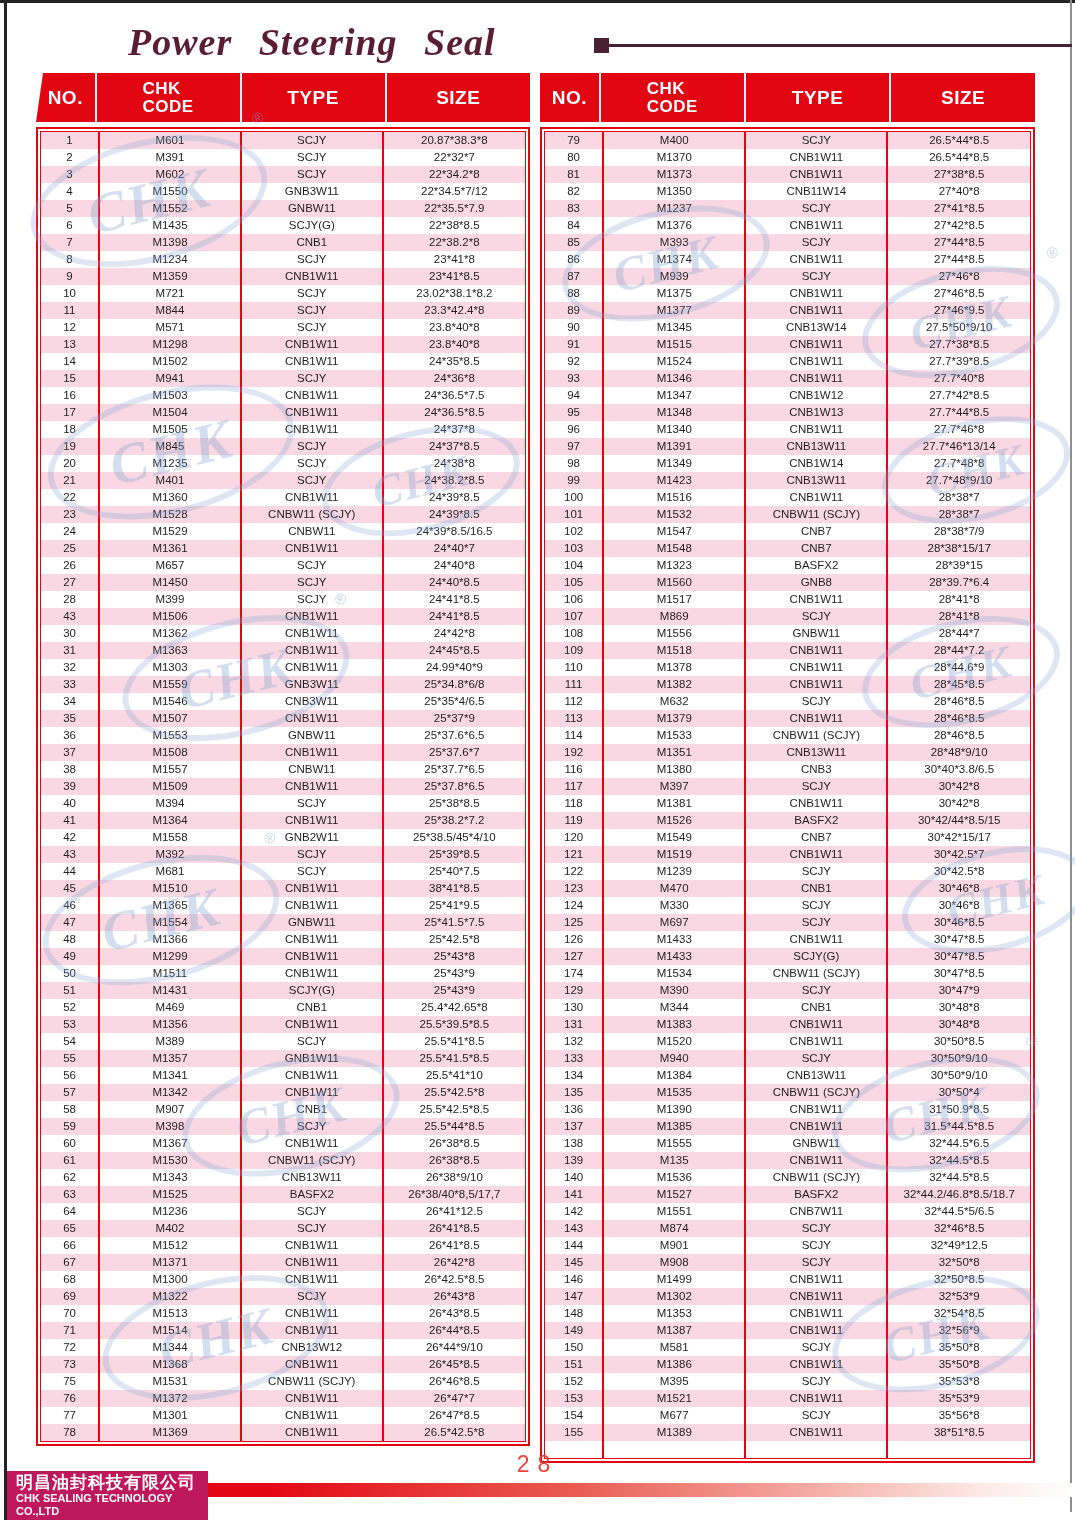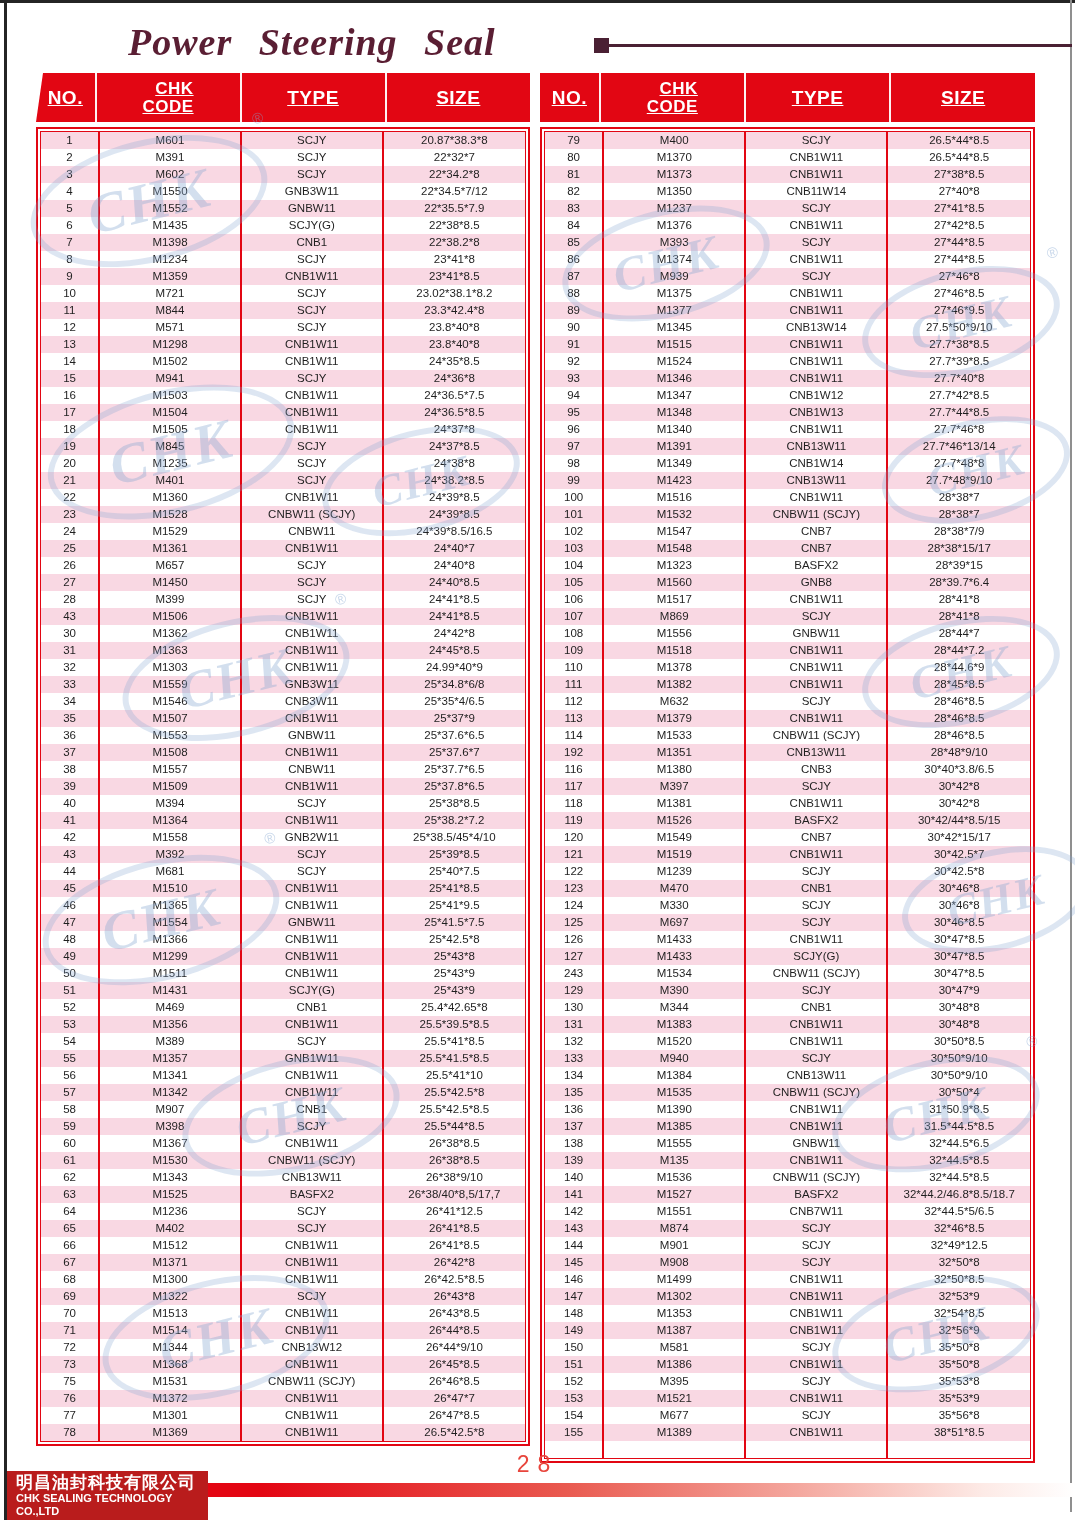--- a/index.html
+++ b/index.html
@@ -17,33 +17,33 @@
   .wm-layer{position:absolute;inset:0;z-index:5;pointer-events:none;}
   .wm{position:absolute;border:6px solid rgba(132,166,209,0.28);border-radius:50%;display:flex;align-items:center;justify-content:center;transform:rotate(-14deg);}
   .wm-text{font-family:"Liberation Serif",serif;font-style:italic;font-weight:bold;color:rgba(132,166,209,0.36);letter-spacing:2px;}
   .wm .reg{position:absolute;right:-16px;top:-8px;font-size:15px;font-style:normal;color:rgba(132,166,209,0.45);}
   
   .table-col{position:absolute;top:73px;z-index:2;}
   .col-left{left:36px;width:494px;}
   .col-right{left:540px;width:495px;}
   .thead-bar{height:49px;background:#e20613;display:flex;}
   .thead-bar.slant{clip-path:polygon(7px 0,100% 0,100% 100%,0 100%);}
-  .hcell{display:flex;align-items:center;justify-content:center;color:#ffffff;font-weight:bold;font-size:19px;letter-spacing:0.5px;white-space:pre-line;text-align:right;line-height:1.05;text-decoration:underline;}
+  .hcell{display:flex;align-items:center;justify-content:center;color:#ffffff;font-weight:bold;font-size:19px;letter-spacing:0.5px;white-space:pre-line;text-align:left;line-height:1.05;}
   .hcell + .hcell{border-left:2px solid rgba(255,255,255,0.95);}
   .c-no{width:12%;}.c-code{width:29.3%;font-size:17px;}.c-type{width:29.3%;}.c-size{width:29.4%;}
   .tframe{margin-top:5px;border:2px solid #e20613;padding:2px;background:#ffffff;}
   .tinner{border:1px solid #e20613;}
   table{width:100%;border-collapse:collapse;table-layout:fixed;}
   td{height:17px;line-height:17px;font-size:11.5px;color:#1f1f1f;text-align:center;padding:0;white-space:nowrap;overflow:hidden;}
   td + td{border-left:2px solid #e20613;}
   tbody tr:nth-child(odd) td{background:#f9d8e3;}
   
   .pageno{position:absolute;left:0;top:1451px;width:1075px;text-align:center;font-size:23px;color:#e8453c;letter-spacing:8px;z-index:3;}
   .footer-stripe{position:absolute;left:150px;top:1483px;width:925px;height:14px;z-index:2;background:linear-gradient(90deg,#e30613 0%,#e30613 12%,#e95a50 45%,#f4a79e 70%,#fdeae6 90%,#ffffff 100%);}
-  .footer-block{position:absolute;left:7px;top:1471px;width:192px;height:49px;background:#b91c1c;z-index:4;display:flex;flex-direction:column;justify-content:center;padding-left:9px;}
+  .footer-block{position:absolute;left:7px;top:1471px;width:192px;height:49px;background:#be185d;z-index:4;display:flex;flex-direction:column;justify-content:center;padding-left:9px;}
   .footer-block .cn{color:#ffffff;font-weight:bold;font-size:17px;letter-spacing:1px;line-height:1.15;font-family:"DejaVu Sans",sans-serif;}
   .footer-block .en{color:#ffffff;font-weight:bold;font-size:11px;letter-spacing:0px;line-height:1.2;}
 </style>
 </head>
 <body>
 
 <div class="page">
 
   <div class="edge-top"></div>
   <div class="edge-left"></div>
@@ -382,21 +382,21 @@
               <tr>
                 <td>44</td>
                 <td>M681</td>
                 <td>SCJY</td>
                 <td>25*40*7.5</td>
               </tr>
               <tr>
                 <td>45</td>
                 <td>M1510</td>
                 <td>CNB1W11</td>
-                <td>25*41*8.5</td>
+                <td>38*41*8.5</td>
               </tr>
               <tr>
                 <td>46</td>
                 <td>M1365</td>
                 <td>CNB1W11</td>
                 <td>25*41*9.5</td>
               </tr>
               <tr>
                 <td>47</td>
                 <td>M1554</td>
@@ -895,21 +895,21 @@
                 <td>CNB1W11</td>
                 <td>30*47*8.5</td>
               </tr>
               <tr>
                 <td>127</td>
                 <td>M1433</td>
                 <td>SCJY(G)</td>
                 <td>30*47*8.5</td>
               </tr>
               <tr>
-                <td>243</td>
+                <td>174</td>
                 <td>M1534</td>
                 <td>CNBW11 (SCJY)</td>
                 <td>30*47*8.5</td>
               </tr>
               <tr>
                 <td>129</td>
                 <td>M390</td>
                 <td>SCJY</td>
                 <td>30*47*9</td>
               </tr>

